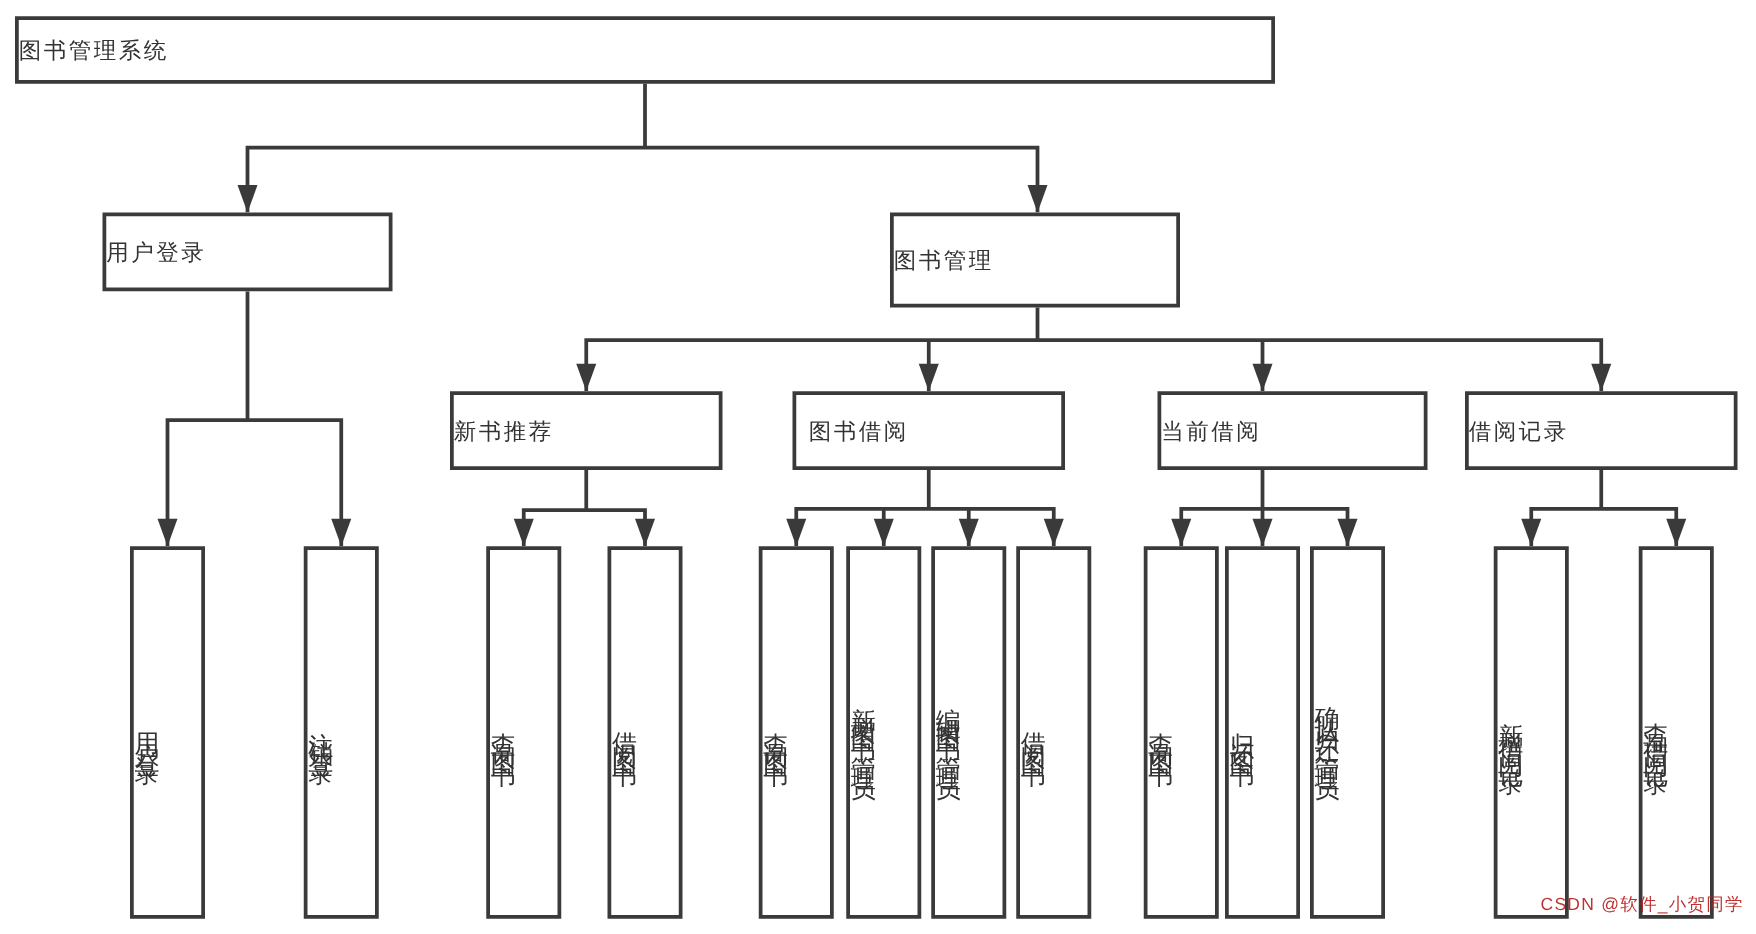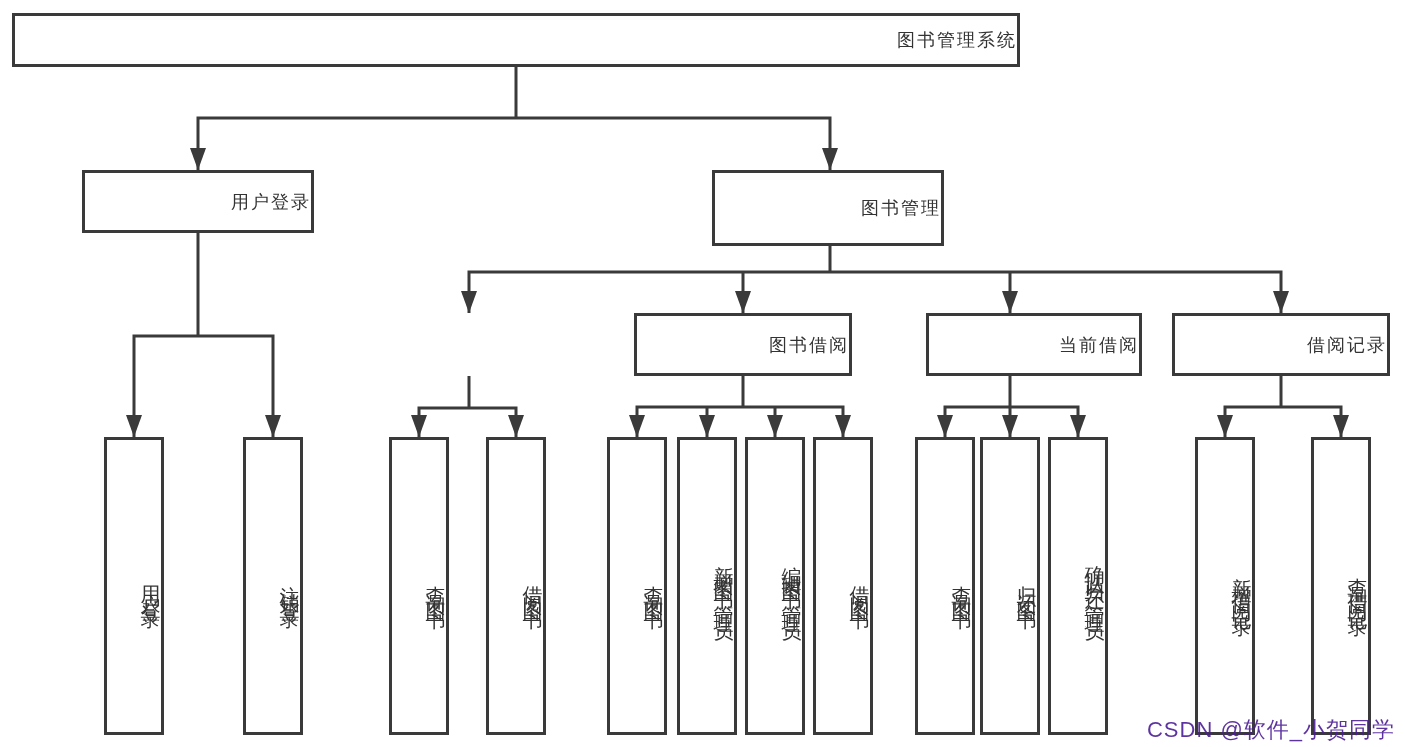--- a/index.html
+++ b/index.html
@@ -16,42 +16,42 @@
     left: 0; top: 0;
     width: 1405px; height: 747px;
   }
   .box {
     position: absolute;
     background: #ffffff;
     border: 3px solid #3a3a3a;
     box-sizing: border-box;
     display: flex;
     align-items: center;
-    justify-content: flex-end;
+    justify-content: flex-start;
     color: #333333;
   }
   .box.h span {
     font-size: 18px;
     letter-spacing: 2px;
     white-space: nowrap;
   }
   .box.v span {
     writing-mode: vertical-rl;
     text-orientation: mixed;
     font-size: 20px;
     letter-spacing: 8px;
     line-height: 1;
     white-space: nowrap;
   }
   .watermark {
     position: absolute;
     top: 715px;
     right: 10px;
-    font-size: 22px;
-    color: #4c1d95;
+    font-size: 14px;
+    color: #b91c1c;
     letter-spacing: 1px;
     z-index: 5;
     opacity: 0.9;
   }
 </style>
 </head>
 <body>
 
 <div class="canvas">
 
@@ -90,20 +90,23 @@
     <span>图书管理系统</span>
   </div>
 
   <div class="box h" style="left:82px; top:170px; width:232px; height:63px;">
     <span>用户登录</span>
   </div>
   <div class="box h" style="left:712px; top:170px; width:232px; height:76px;">
     <span>图书管理</span>
   </div>
 
+  <div class="box h" style="left:360px; top:313px; width:218px; height:63px;">
+    <span>新书推荐</span>
+  </div>
   <div class="box h" style="left:634px; top:313px; width:218px; height:63px;padding-left:10px;">
     <span>图书借阅</span>
   </div>
   <div class="box h" style="left:926px; top:313px; width:216px; height:63px;">
     <span>当前借阅</span>
   </div>
   <div class="box h" style="left:1172px; top:313px; width:218px; height:63px;">
     <span>借阅记录</span>
   </div>
 

